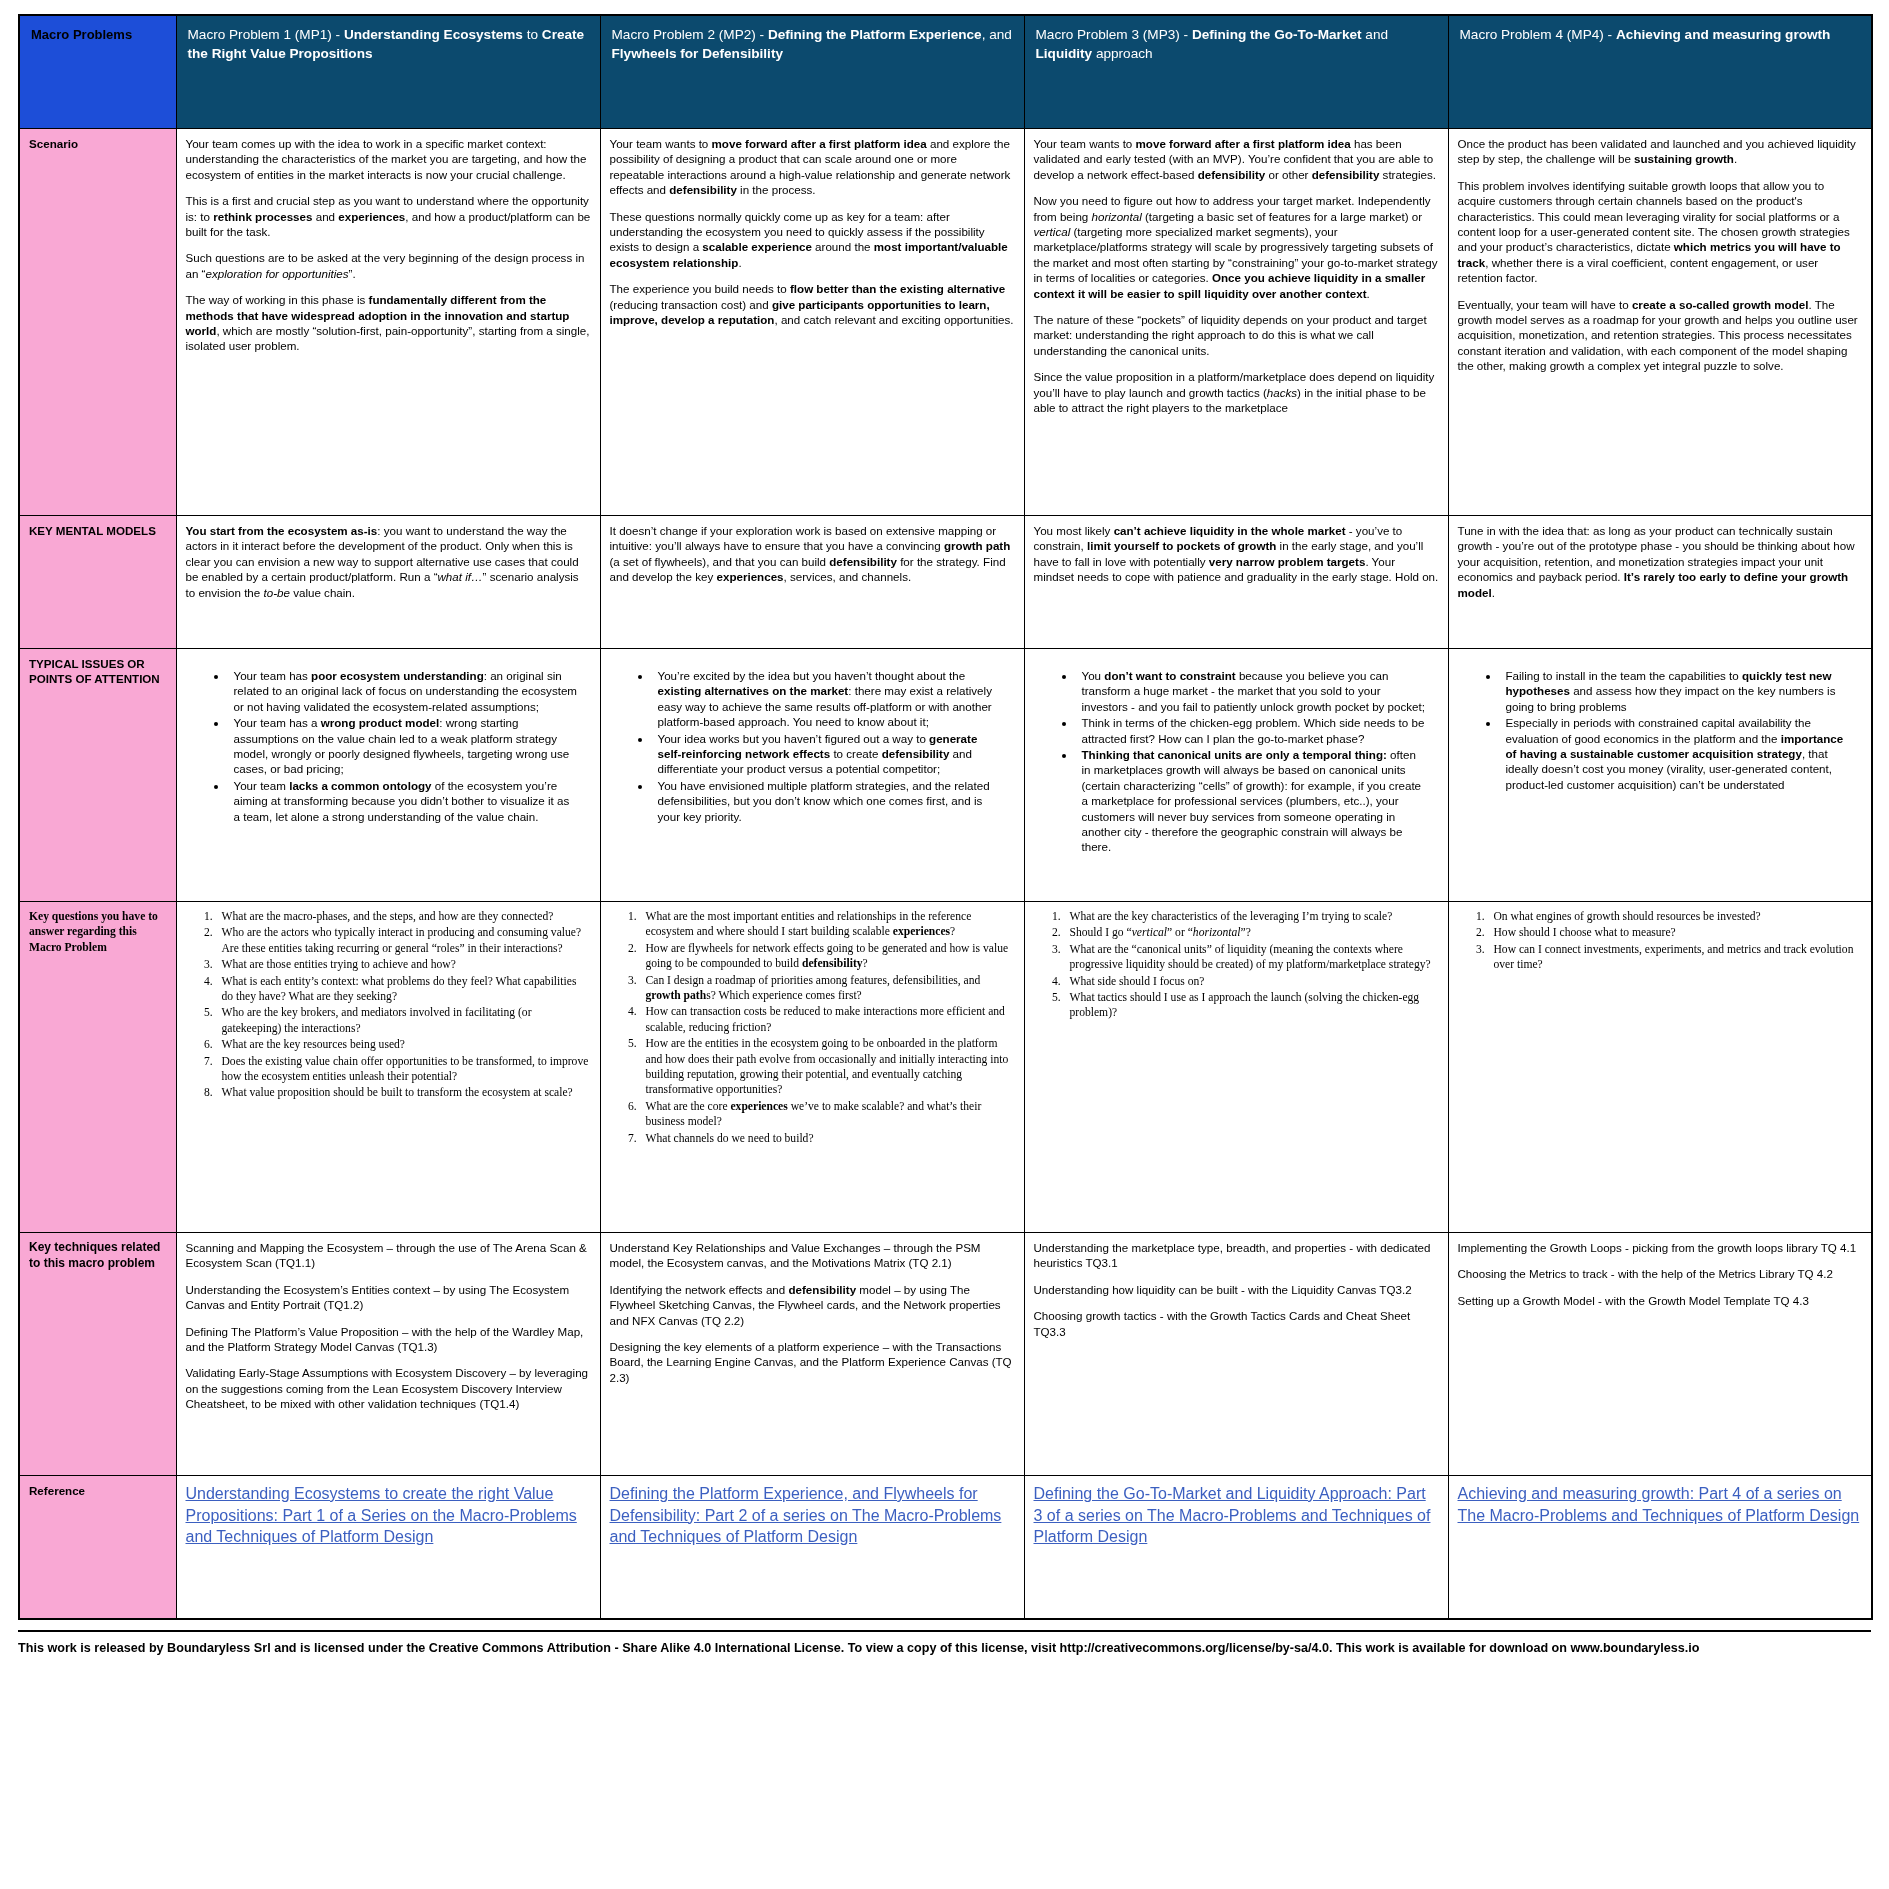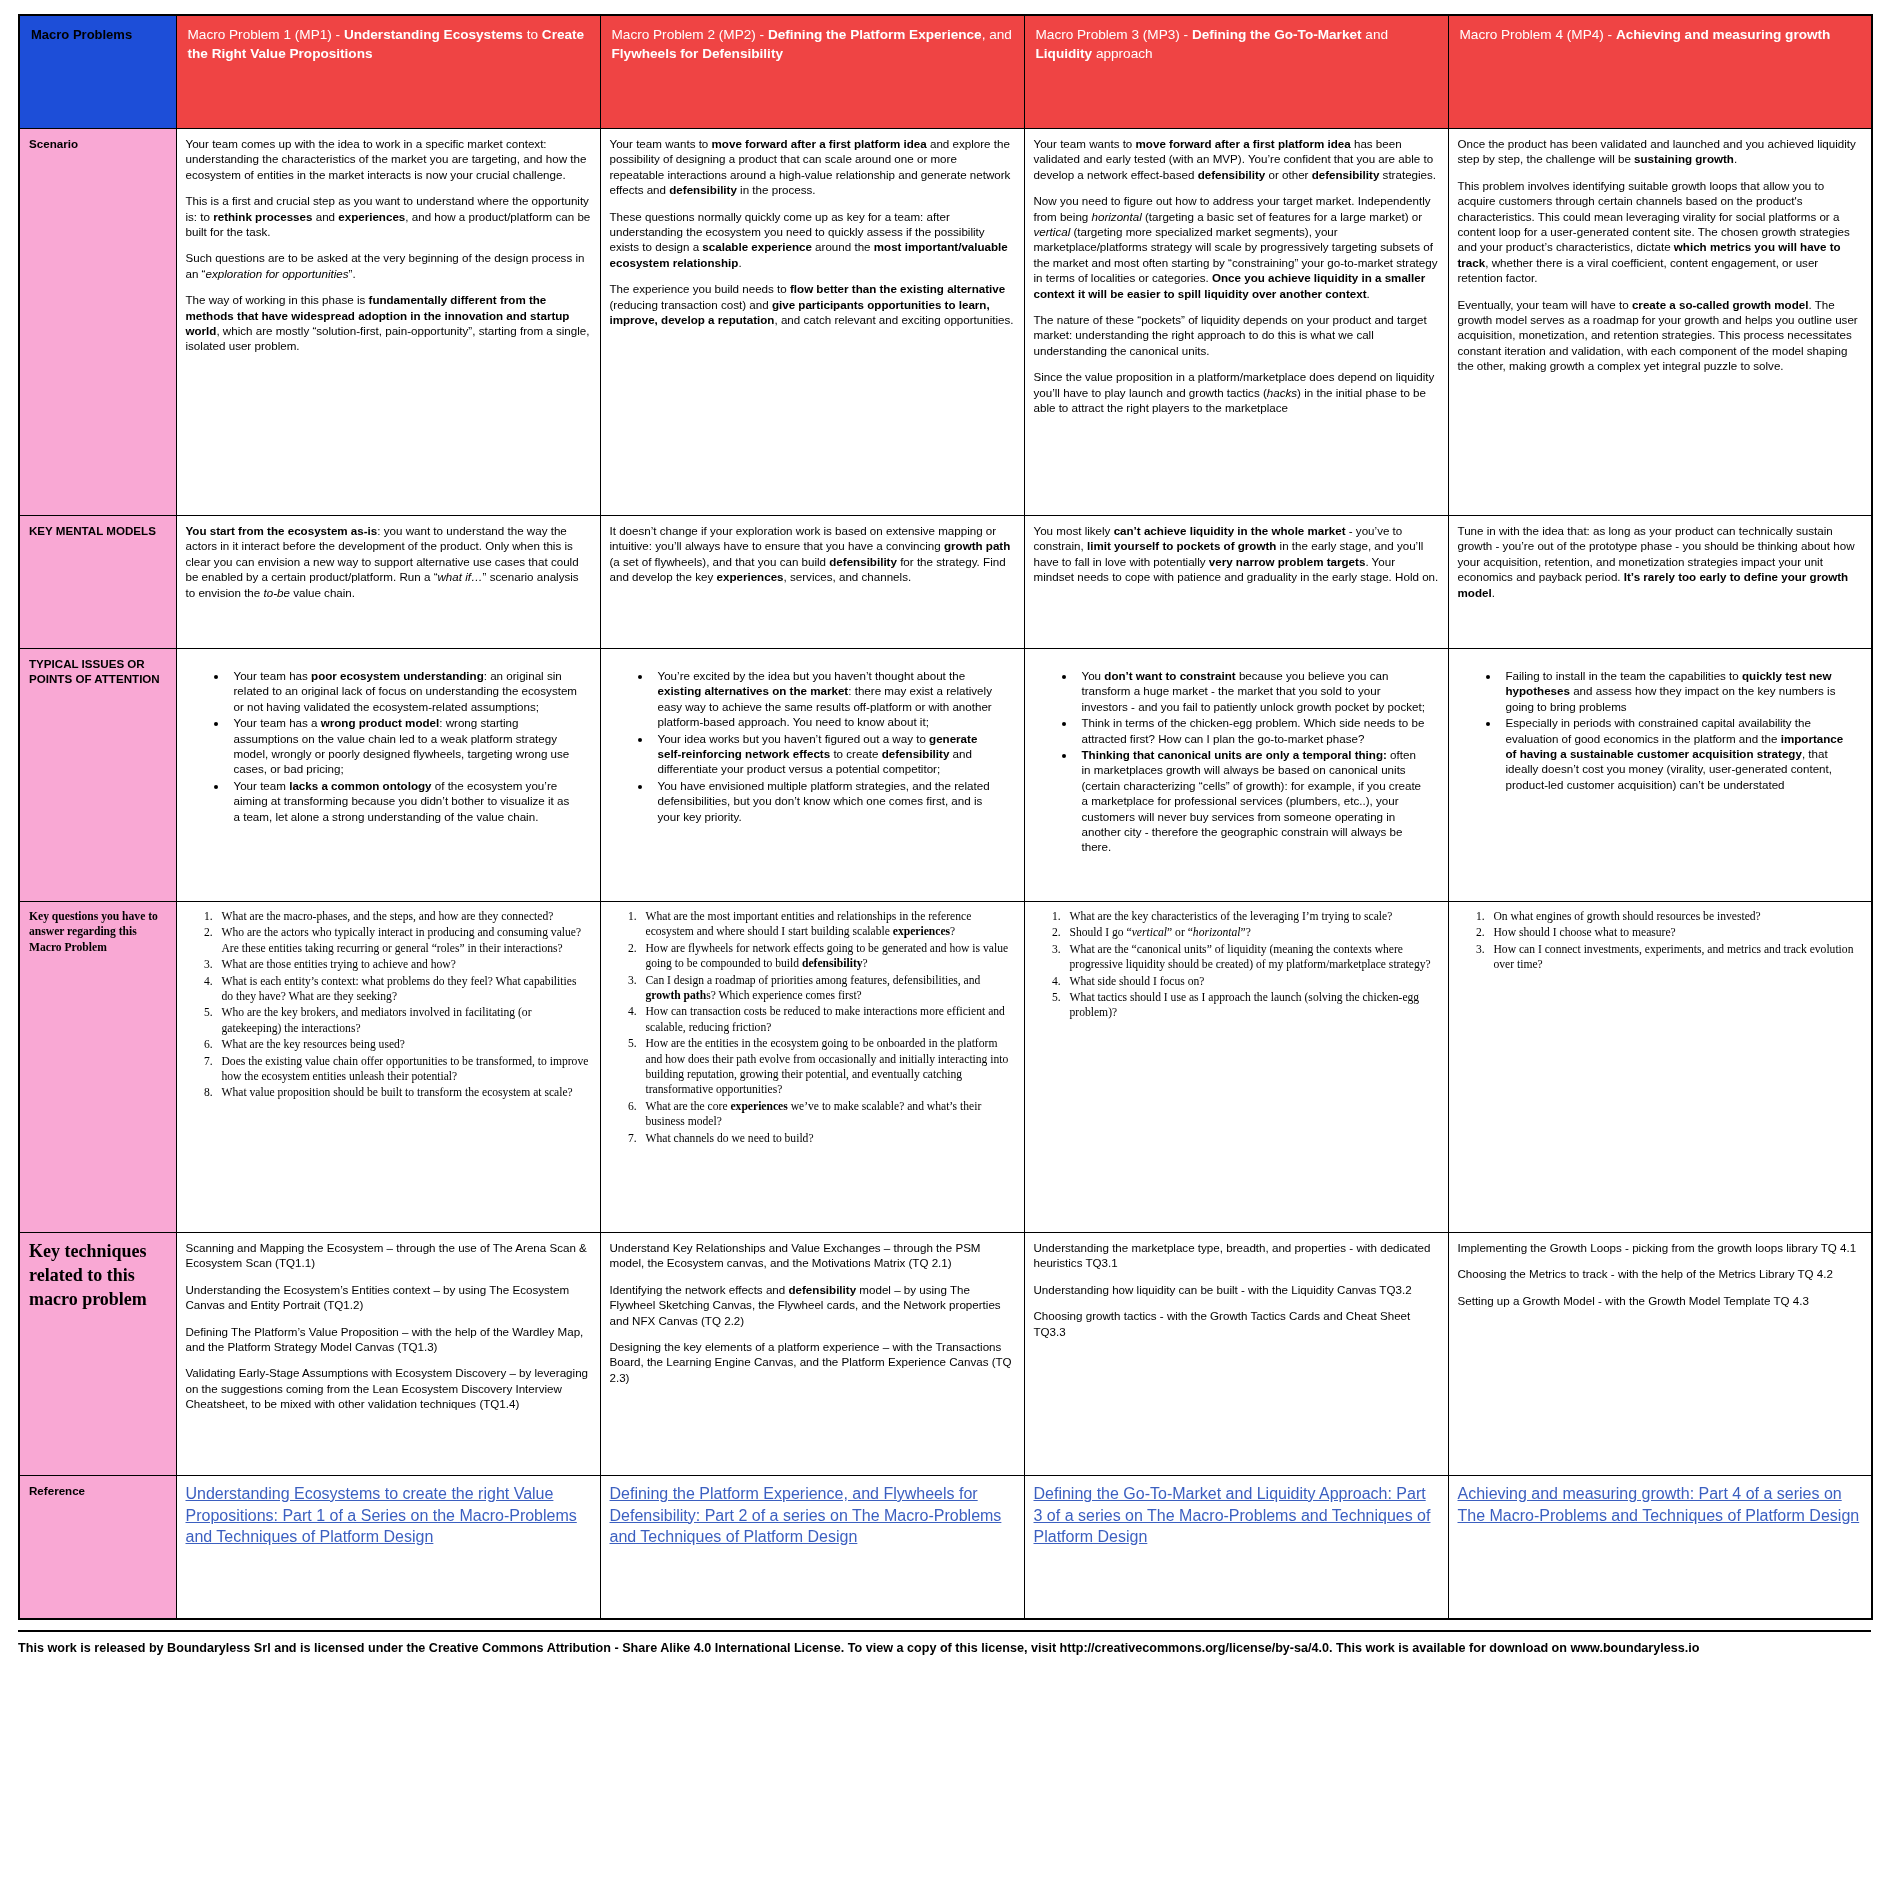--- a/index.html
+++ b/index.html
@@ -45,24 +45,24 @@
     line-height: 1.33;
   }
   td.rowhead {
     width: 157px;
     background: #f9a8d4;
     font-weight: bold;
     font-size: 13px;
     line-height: 1.3;
     padding: 7px 8px;
   }
-  td.rowhead.small { font-size: 18px; font-family: Liberation Serif, serif; }
+  td.rowhead.small { font-size: 12px; }
 
   tr.header-row td {
-    background: #ef4444;
+    background: #0c4a6e;
     color: #ffffff;
     font-size: 13.6px;
     line-height: 1.38;
     padding: 10px 11px;
     height: 92px;
   }
   tr.header-row td.rowhead {
     background: #1d4ed8;
     color: #000000;
     font-size: 13px;

